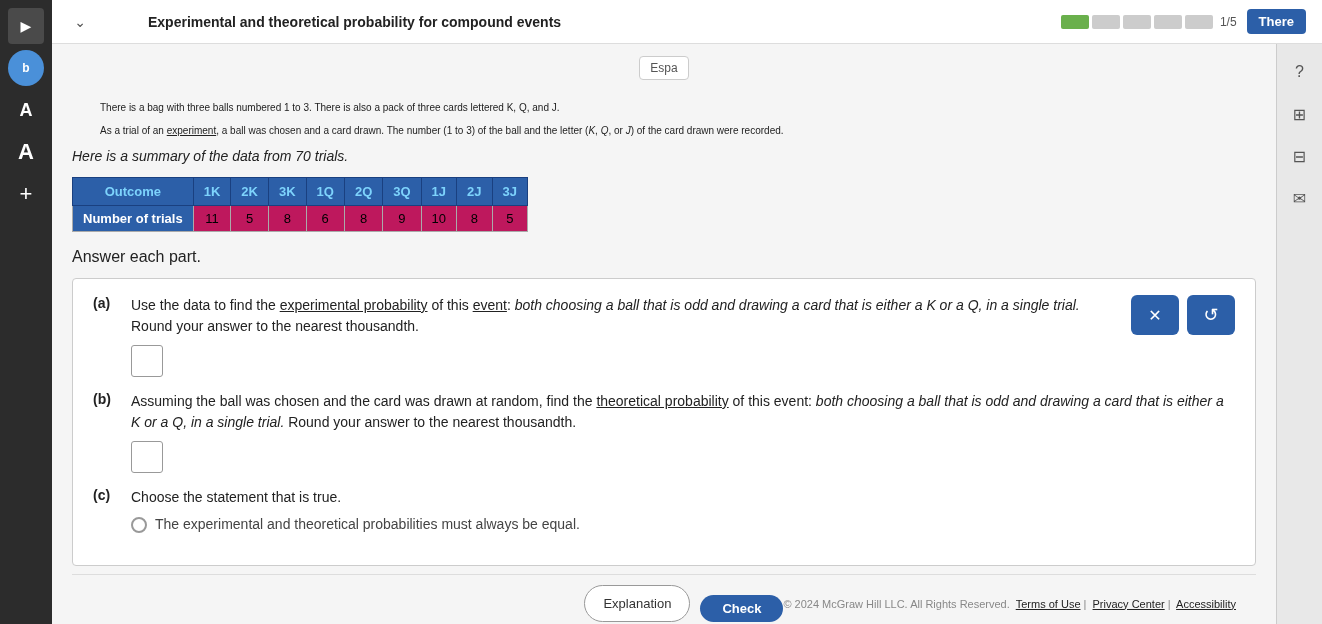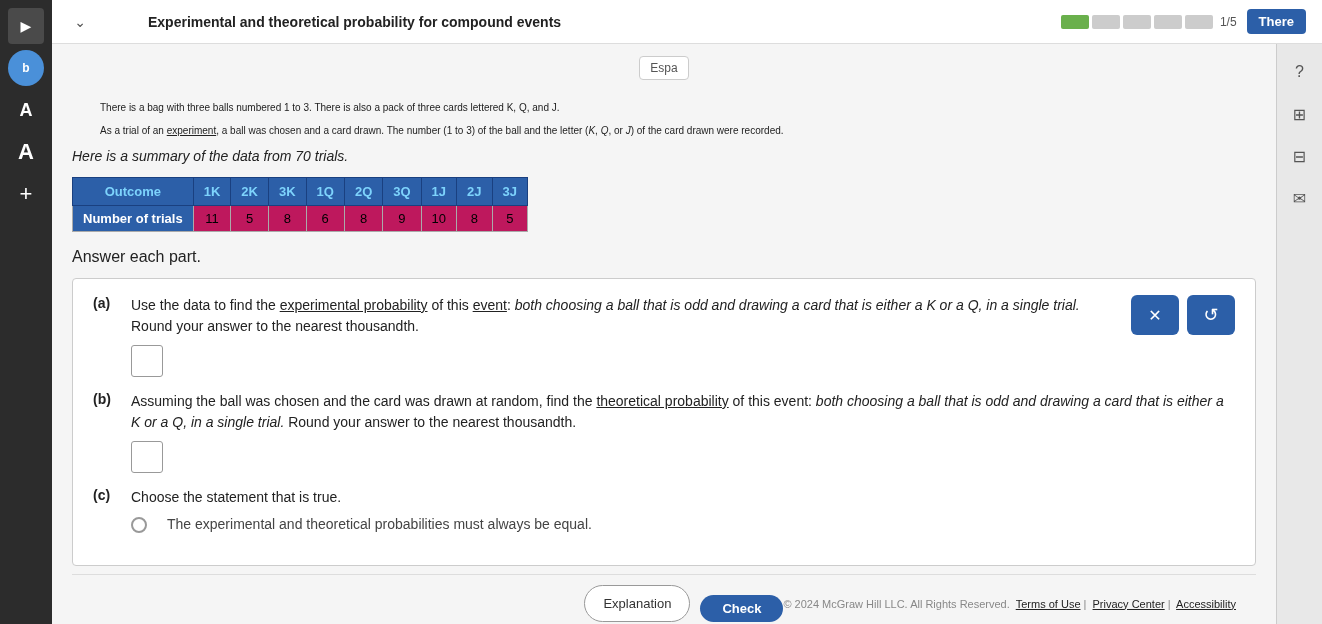--- a/index.html
+++ b/index.html
@@ -287,21 +287,21 @@
       display: flex;
       align-items: flex-start;
       gap: 10px;
     }
     .part-a-main { flex: 1; }
 
     
     .radio-option {
       display: flex;
       align-items: center;
-      gap: 20px;
+      gap: 8px;
       font-size: 14px;
       color: #444;
       margin-top: 6px;
     }
     .radio-circle {
       width: 16px;
       height: 16px;
       border-radius: 50%;
       border: 2px solid #999;
       background: white;

